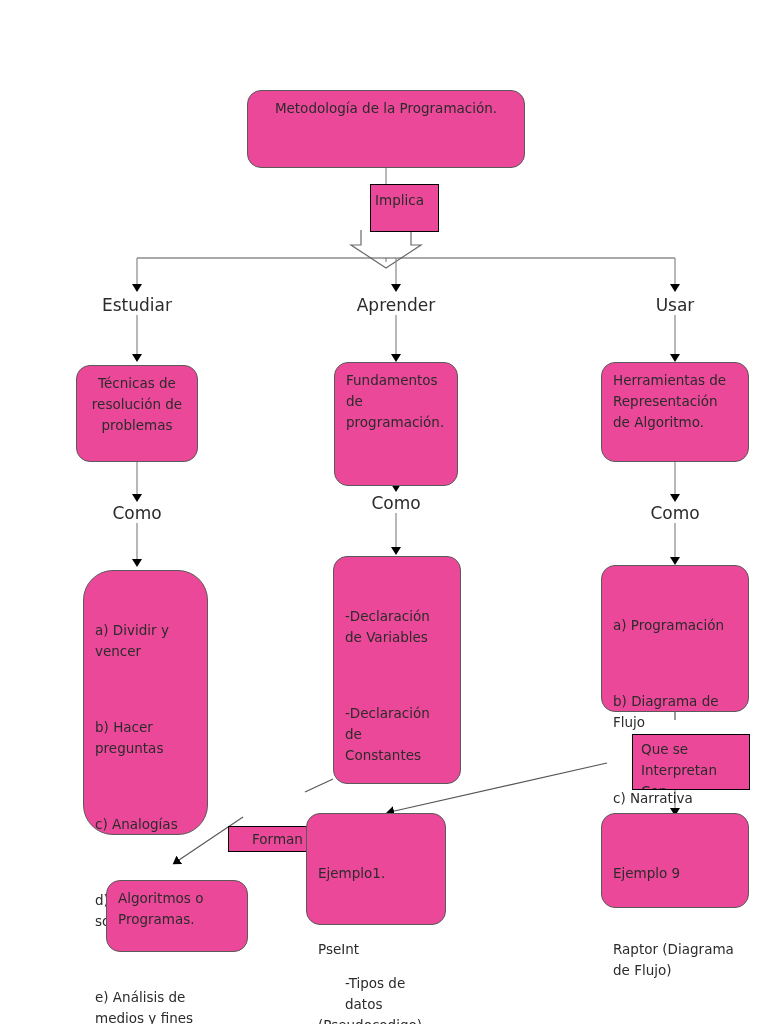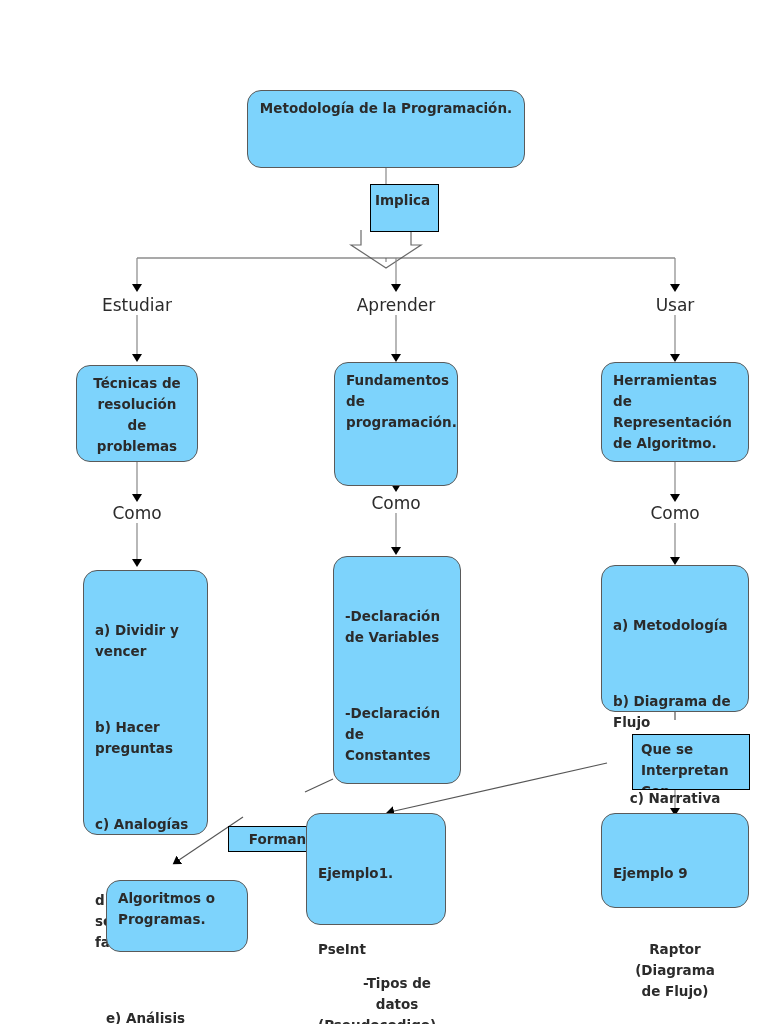--- a/index.html
+++ b/index.html
@@ -24,22 +24,21 @@
   svg.links {
     position: absolute;
     left: 0; top: 0;
     width: 768px;
     height: 1024px;
     pointer-events: none;
   }
   .node {
     position: absolute;
     box-sizing: border-box;
-    background: #7dd3fc;
-    font-weight: bold;
+    background: #ec4899;
   }
   .rounded {
     border: 1px solid #5a5a5a;
     border-radius: 14px;
   }
   .rect {
     border: 1.5px solid #000000;
     border-radius: 0;
   }
   .node .txt {
@@ -73,21 +72,20 @@
     line-height: 16px;
     color: #2b2b2b;
     white-space: nowrap;
     transform: translateX(-50%);
   }
   .para {
     margin: 0 0 13px 0;
   }
   .para:last-child {
     margin-bottom: 0;
-    text-align: center;
   }
 </style>
 </head>
 <body>
 
 <div id="canvas">
 
   <svg class="links" viewBox="0 0 768 1024">
     <defs>
       <marker id="arrow" markerWidth="10" markerHeight="10" refX="4" refY="5" orient="auto" markerUnits="userSpaceOnUse">
@@ -156,21 +154,21 @@
   <div class="node rounded" style="left:601px; top:362px; width:148px; height:100px;">
     <div class="txt pad left-txt">Herramientas de
 Representación
 de Algoritmo.</div>
   </div>
 
   <div class="edge-label" style="left:137px; top:505px;">Como</div>
   <div class="edge-label" style="left:396px; top:495px;">Como</div>
   <div class="edge-label" style="left:675px; top:505px;">Como</div>
 
-  <div class="node rounded" style="left:83px; top:570px; width:125px; height:265px;">
+  <div class="node rounded" style="left:83px; top:570px; width:125px; height:265px;border-radius:30px;">
     <div class="txt pad left-txt">
       <p class="para">a) Dividir y
 vencer</p>
       <p class="para">b) Hacer
 preguntas</p>
       <p class="para">c) Analogías</p>
       <p class="para">d) Cosas que
 son familiares</p>
       <p class="para">e) Análisis de
 medios y fines</p>
@@ -186,21 +184,21 @@
 Constantes</p>
       <p class="para">-Expresiones</p>
       <p class="para">-Operadores</p>
       <p class="para">-Tipos de
 datos</p>
     </div>
   </div>
 
   <div class="node rounded" style="left:601px; top:565px; width:148px; height:147px;">
     <div class="txt pad left-txt">
-      <p class="para">a) Metodología</p>
+      <p class="para">a) Programación</p>
       <p class="para">b) Diagrama de
 Flujo</p>
       <p class="para">c) Narrativa</p>
     </div>
   </div>
 
   <div class="node rect clip" style="left:607px; top:734px; width:118px; height:56px;margin-left:25px;">
     <div class="txt" style="padding:4px 0 0 8px;">Que se
 Interpretan
 Con</div>

